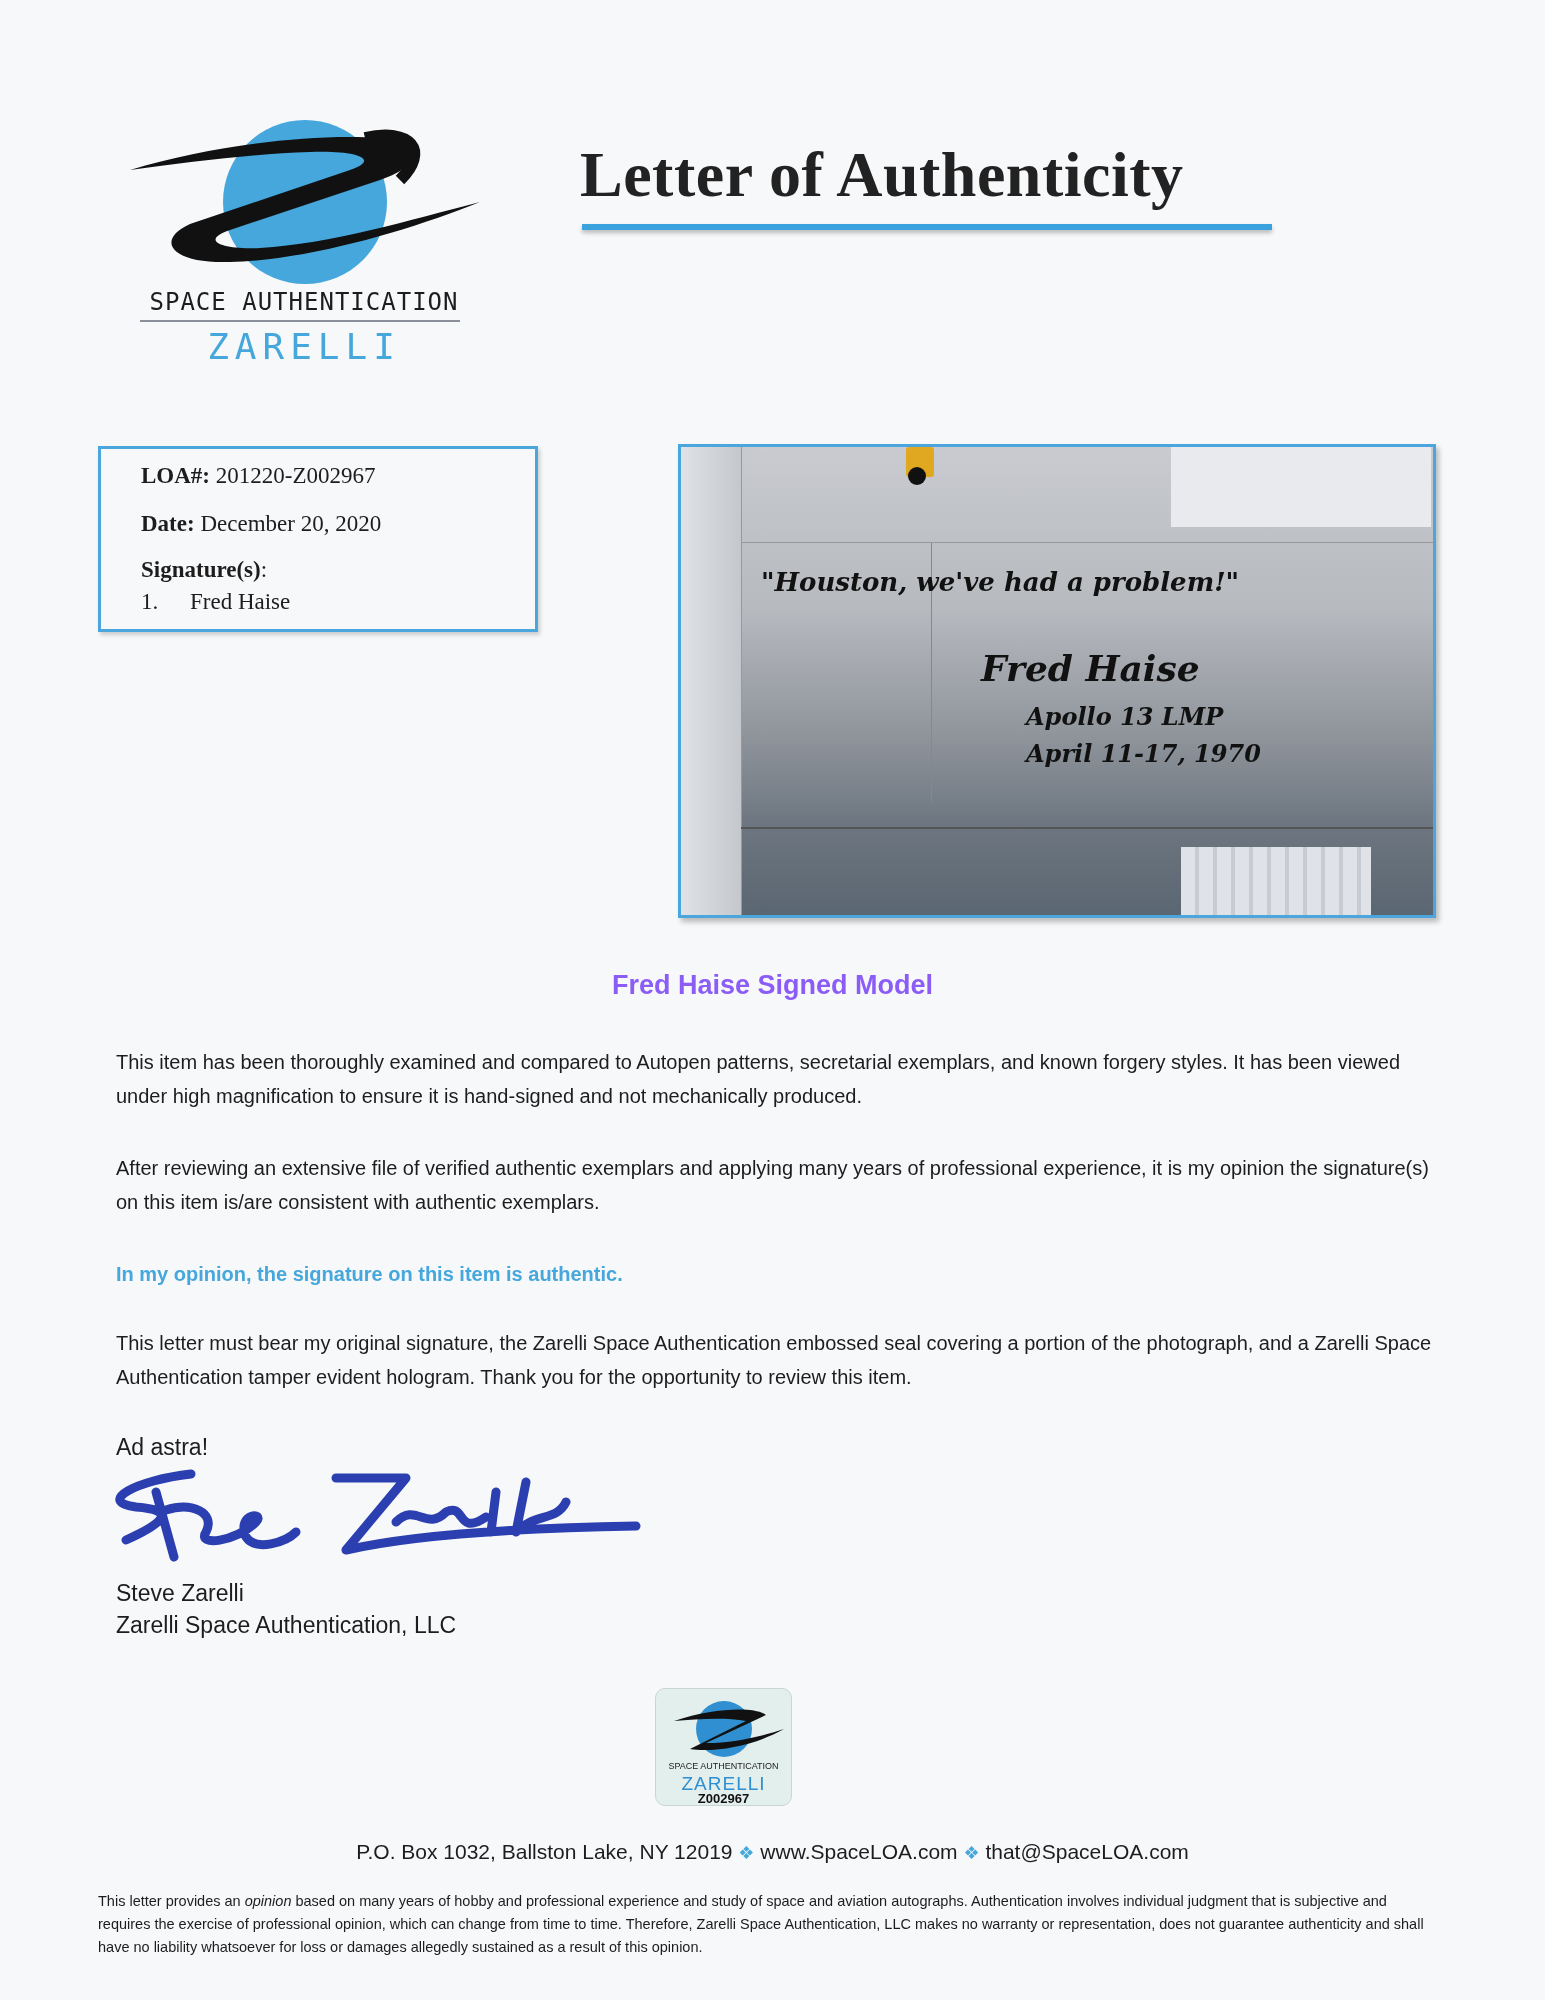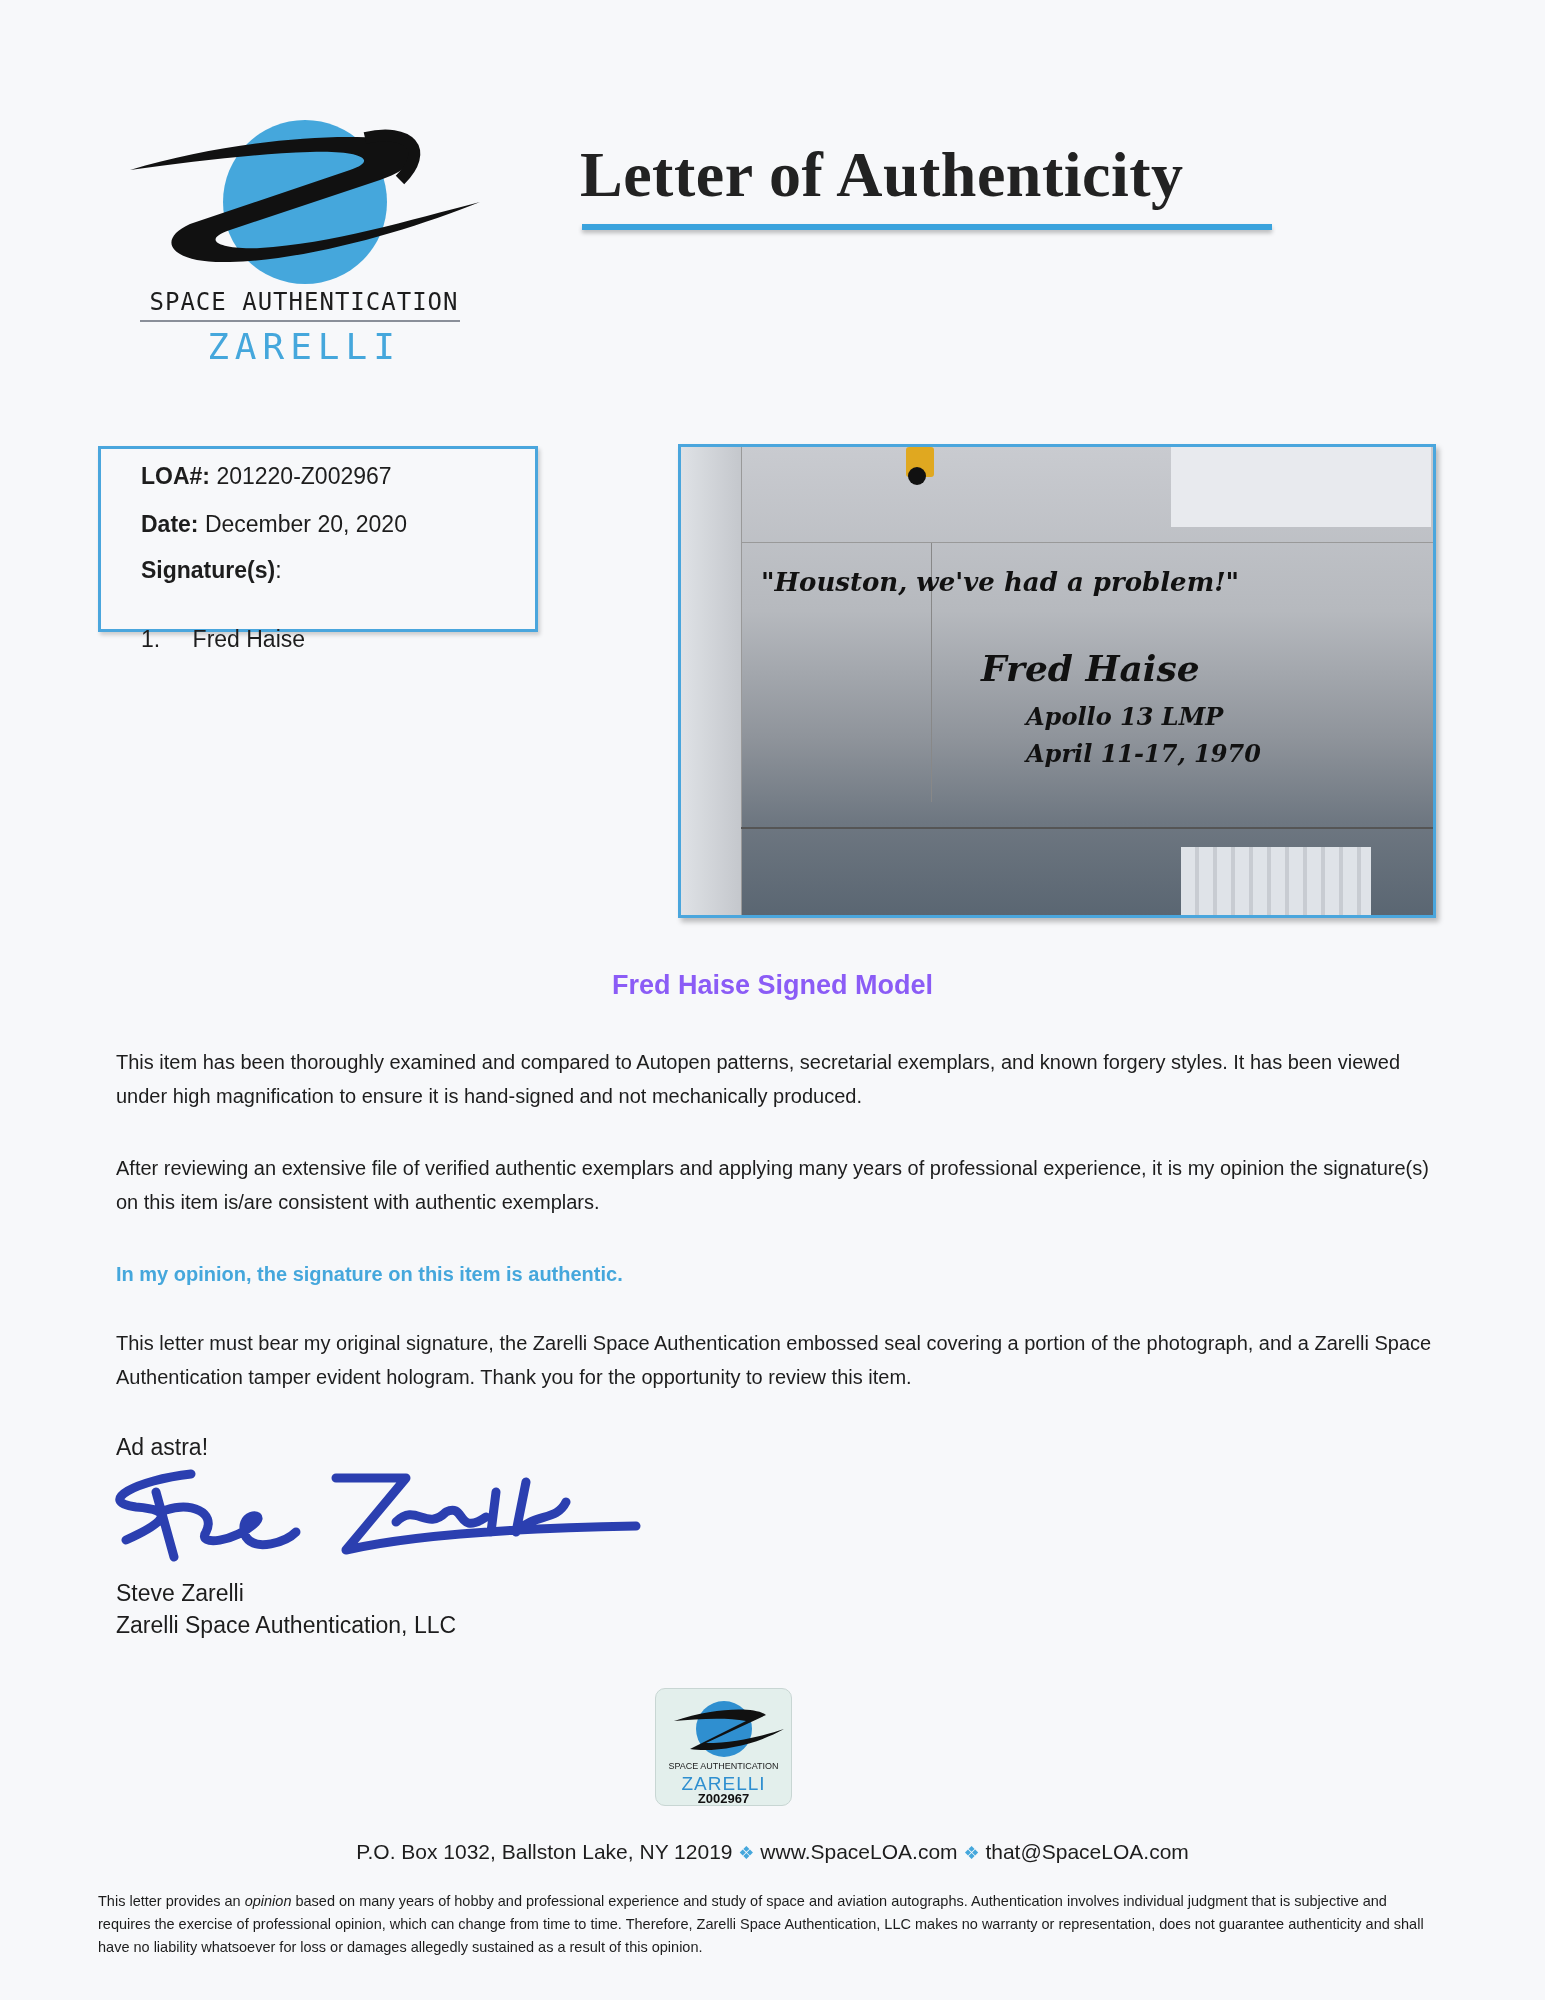--- a/index.html
+++ b/index.html
@@ -15,21 +15,21 @@
   .logo-rule { position:absolute; left:30px; top:200px; width:320px; height:2px; background:#8a8f99; }
   .logo-text2 { position:absolute; left:24px; top:206px; width:340px; text-align:center;
     font-family:"DejaVu Sans Mono", monospace; font-size:36px; letter-spacing:6px; color:#45a7dc; }
   
   .title { left:580px; top:138px; font-family:"Liberation Serif", serif; font-weight:bold;
     font-size:64px; color:#222; letter-spacing:0.5px; }
   .title-rule { left:582px; top:224px; width:690px; height:6px; background:#3aa3dd;
     box-shadow:0 3px 4px rgba(0,0,0,0.25); }
   
   .infobox { left:98px; top:446px; width:440px; height:186px; border:3px solid #4aa6dd;
-    box-sizing:border-box; background:#f7f8fa; box-shadow:2px 3px 4px rgba(0,0,0,0.18); }
+    box-sizing:border-box; background:#f7f8fa; box-shadow:2px 3px 4px rgba(0,0,0,0.18);font-family:Liberation Serif, serif; }
   .info-line { position:absolute; left:40px; font-size:23px; color:#1d1d1d; }
   .info-line b { font-weight:bold; }
   
   .photo { left:678px; top:444px; width:758px; height:474px; border:3px solid #4aa6dd;
     box-sizing:border-box; overflow:hidden; box-shadow:3px 4px 5px rgba(0,0,0,0.25);
     background:linear-gradient(180deg,#c9cbd0 0%,#b6b9be 35%,#8f949b 62%,#6e7781 80%,#5a6672 100%); }
   .sig-text { position:absolute; font-family:"DejaVu Serif", serif; font-style:italic; color:#111; font-weight:bold; }
   
   .heading { left:0; width:1545px; top:970px; text-align:center; font-size:27px; font-weight:bold; color:#8b5cf6; }
   .para { left:116px; width:1320px; font-size:20px; line-height:34px; color:#1d1d1d; }
@@ -67,21 +67,21 @@
     <b>LOA#:</b>
     <span>201220-Z002967</span>
   </div>
   <div class="info-line" style="top:62px;">
     <b>Date:</b>
     <span>December 20, 2020</span>
   </div>
   <div class="info-line" style="top:108px;">
     <b>Signature(s)</b><span>:</span>
   </div>
-  <div class="info-line" style="top:140px;margin-top:37px;">
+  <div class="info-line" style="top:140px;">
     <span>1.</span>
     <span style="margin-left:26px;">Fred Haise</span>
   </div>
 </div>
 
 <div class="abs photo">
   <div style="position:absolute;left:0;top:0;width:60px;height:100%;background:linear-gradient(90deg,#dfe2e6,#c4c7cc);"></div>
   <div style="position:absolute;left:60px;top:0;width:1px;height:100%;background:#999;"></div>
   <div style="position:absolute;left:250px;top:95px;width:1px;height:260px;background:#888;"></div>
   <div style="position:absolute;left:60px;top:95px;width:700px;height:1px;background:#999;"></div>

